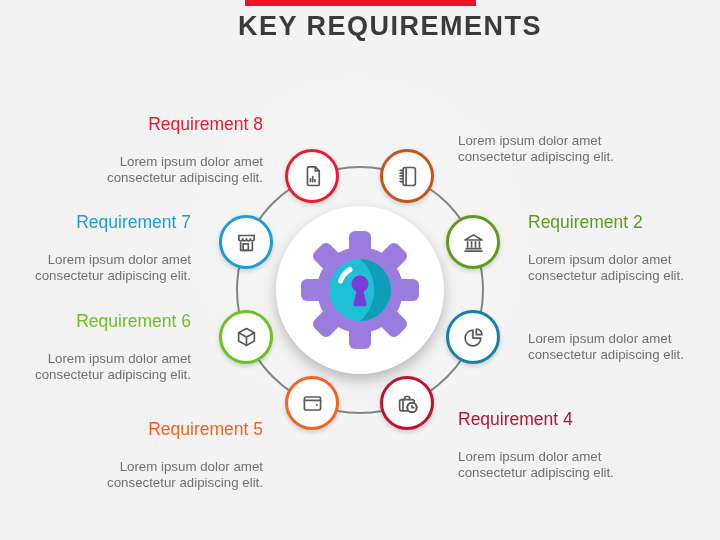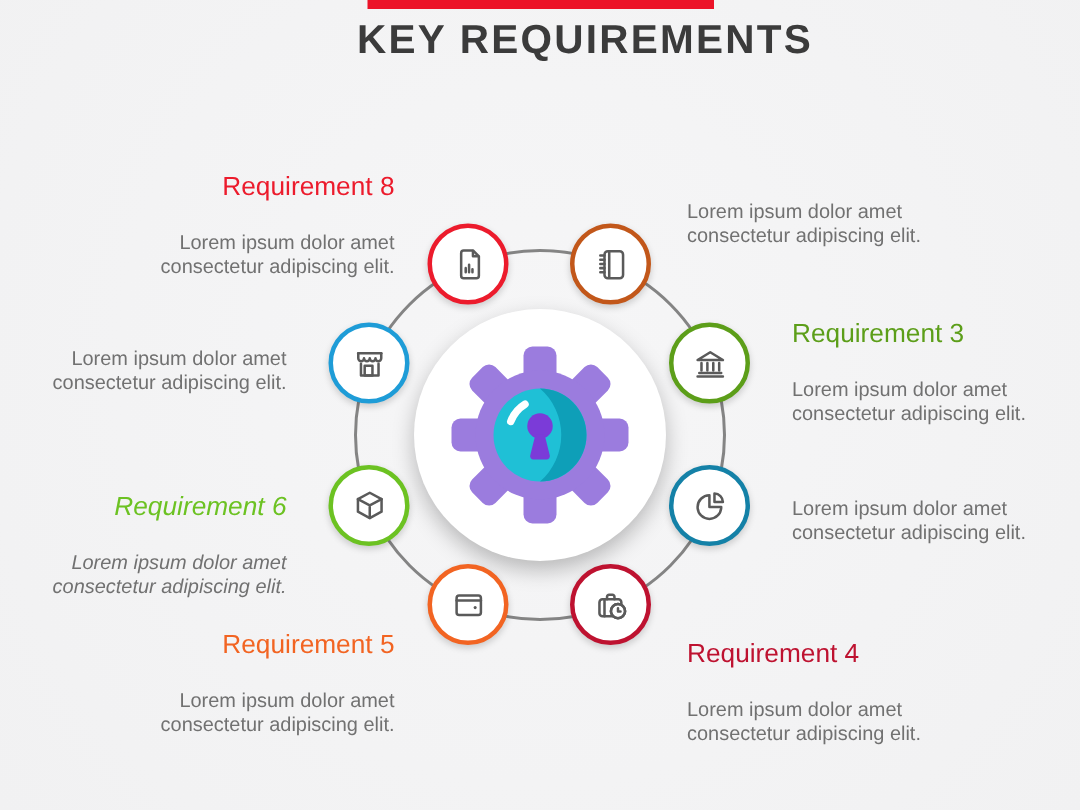--- a/index.html
+++ b/index.html
@@ -26,23 +26,23 @@
   .icon{stroke:#5A5A5A;fill:none;stroke-width:1.5;stroke-linecap:round;stroke-linejoin:round;}
   .icon .fill-dot{fill:#5A5A5A;stroke:none;}
   .icon .icon-bg{fill:#FFFFFF;}
   .req-block{position:absolute;z-index:3;}
   .req-title{font-size:17.5px;line-height:21px;}
   .req-body{font-size:13.3px;line-height:16px;color:#717171;margin-top:19px;}
   .align-right{text-align:right;}
   #req1-block{left:458px;top:114px;width:215px;}
   #req2-block{left:528px;top:212px;width:185px;}
   #req3-block{left:528px;top:312px;width:185px;}
-  #req4-block{left:458px;top:425px;width:215px;}
+  #req4-block{left:458px;top:409px;width:215px;}
   #req5-block{right:457px;top:409px;width:215px;}
-  #req6-block{right:529px;top:327px;width:185px;font-style:italic;}
+  #req6-block{right:529px;top:311px;width:185px;}
   #req7-block{right:529px;top:212px;width:185px;}
   #req8-block{right:457px;top:114px;width:215px;}
 </style>
 </head>
 <body>
 
 <div class="slide">
 
   <div class="accent-bar" style="background-color: rgb(236, 19, 40);"></div>
 
@@ -135,21 +135,21 @@
     </svg>
   </div>
 
   <div class="req-block" id="req1-block">
     <div class="req-body">
       <div>Lorem ipsum dolor amet</div>
       <div>consectetur adipiscing elit.</div>
     </div>
   </div>
   <div class="req-block" id="req2-block">
-    <div class="req-title" style="color: rgb(92, 158, 25);">Requirement 3</div>
+    <div class="req-title" style="color: rgb(92, 158, 25);">Requirement 2</div>
     <div class="req-body">
       <div>Lorem ipsum dolor amet</div>
       <div>consectetur adipiscing elit.</div>
     </div>
   </div>
   <div class="req-block" id="req3-block">
     <div class="req-body">
       <div>Lorem ipsum dolor amet</div>
       <div>consectetur adipiscing elit.</div>
     </div>
@@ -169,20 +169,21 @@
     </div>
   </div>
   <div class="req-block align-right" id="req6-block">
     <div class="req-title" style="color: rgb(108, 194, 34);">Requirement 6</div>
     <div class="req-body">
       <div>Lorem ipsum dolor amet</div>
       <div>consectetur adipiscing elit.</div>
     </div>
   </div>
   <div class="req-block align-right" id="req7-block">
+    <div class="req-title" style="color: rgb(30, 156, 215);">Requirement 7</div>
     <div class="req-body">
       <div>Lorem ipsum dolor amet</div>
       <div>consectetur adipiscing elit.</div>
     </div>
   </div>
   <div class="req-block align-right" id="req8-block">
     <div class="req-title" style="color: rgb(236, 27, 44);">Requirement 8</div>
     <div class="req-body">
       <div>Lorem ipsum dolor amet</div>
       <div>consectetur adipiscing elit.</div>

